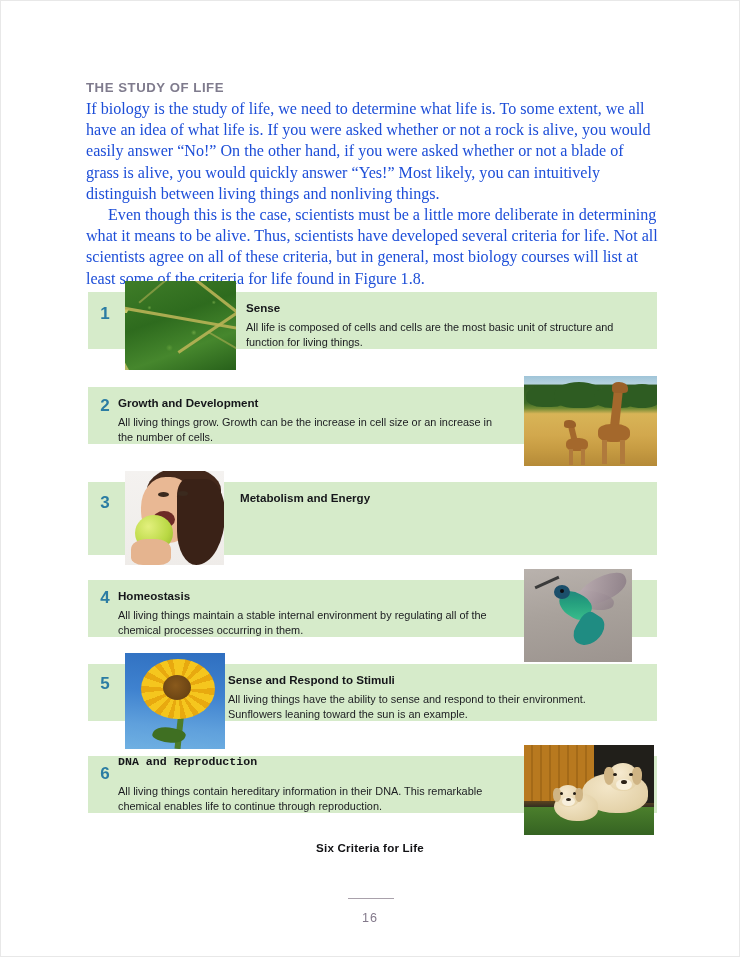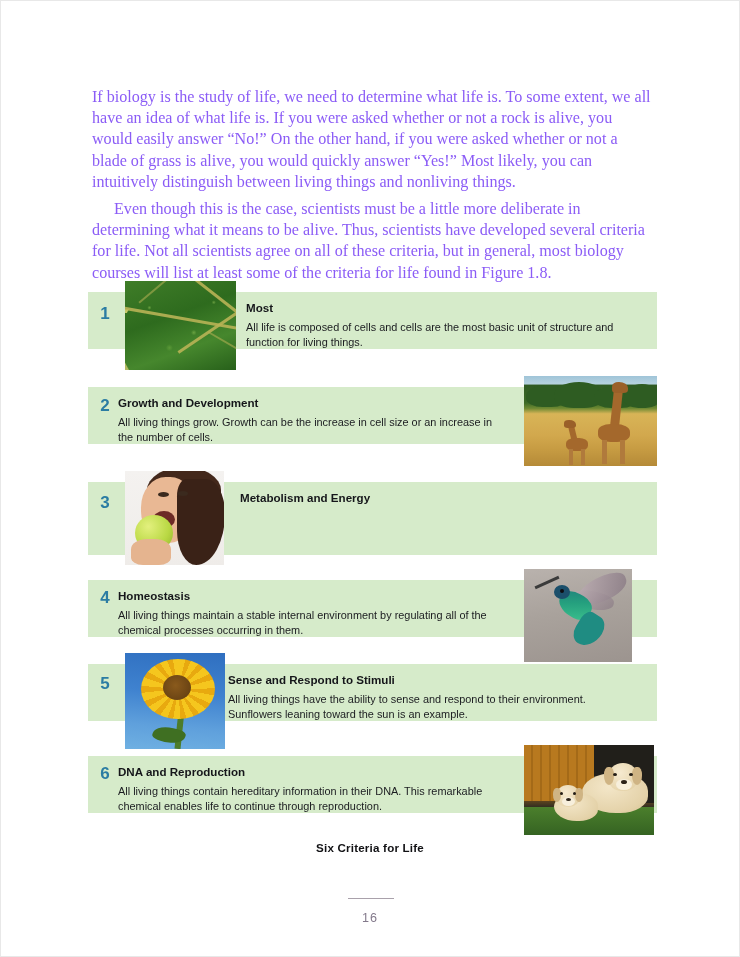--- a/index.html
+++ b/index.html
@@ -105,22 +105,22 @@
     font-size: 13.2px;
     font-weight: bold;
     letter-spacing: 0.55px;
     color: #7f7b8d;
     margin: 0 0 3px 0;
   }
   .body-para {
     font-family: "Liberation Serif", "DejaVu Serif", serif;
     font-size: 16.1px;
     line-height: 21.2px;
-    color: #8b5cf6;
-    margin: 6px;
+    color: #1d4ed8;
+    margin: 0;
     text-align: left;
   }
   .body-para.indent {
     text-indent: 22px;
     margin-top: 0px;
   }
 
   
   .criteria {
     position: absolute;
@@ -422,39 +422,40 @@
     color: #83798b;
   }
 </style>
 </head>
 <body>
 
 <div class="page">
 
 
   <div class="content">
+    <h2 class="section-heading">THE STUDY OF LIFE</h2>
     <p class="body-para">If biology is the study of life, we need to determine what life is. To some extent, we all have an idea of what life is. If you were asked whether or not a rock is alive, you would easily answer “No!” On the other hand, if you were asked whether or not a blade of grass is alive, you would quickly answer “Yes!” Most likely, you can intuitively distinguish between living things and nonliving things.</p>
     <p class="body-para indent">Even though this is the case, scientists must be a little more deliberate in determining what it means to be alive. Thus, scientists have developed several criteria for life. Not all scientists agree on all of these criteria, but in general, most biology courses will list at least some of the criteria for life found in Figure 1.8.</p>
   </div>
 
   <div class="criteria">
 
     <div class="crit-row" style="top:0px;height:90px;">
       <div class="crit-band" style="top:11px;height:57px;"></div>
       <div class="crit-num" style="top:23px;">1</div>
 
       <div class="photo ph-leaf" style="left:125px;top:0px;width:111px;height:89px;">
         <div class="leaf-vein" style="left:-10px;top:36px;width:135px;height:3px;transform:rotate(10deg);"></div>
         <div class="leaf-vein" style="left:42px;top:10px;width:90px;height:3px;transform:rotate(38deg);"></div>
         <div class="leaf-vein" style="left:46px;top:46px;width:86px;height:3px;transform:rotate(-34deg);"></div>
         <div class="leaf-vein" style="left:8px;top:4px;width:52px;height:2px;transform:rotate(-40deg);opacity:.55;"></div>
         <div class="leaf-vein" style="left:80px;top:62px;width:48px;height:2px;transform:rotate(30deg);opacity:.55;"></div>
       </div>
 
-      <div class="crit-title" style="left:246px;top:20px;">Most</div>
+      <div class="crit-title" style="left:246px;top:20px;">Sense</div>
       <div class="crit-desc" style="left:246px;top:39px;width:395px;">All life is composed of cells and cells are the most basic unit of structure and function for living things.</div>
     </div>
 
     <div class="crit-row" style="top:95px;height:95px;">
       <div class="crit-band" style="top:11px;height:57px;"></div>
       <div class="crit-num" style="top:20px;">2</div>
 
       <div class="crit-title" style="left:118px;top:20px;">Growth and Development</div>
       <div class="crit-desc" style="left:118px;top:39px;width:390px;">All living things grow. Growth can be the increase in cell size or an increase in the number of cells.</div>
 
@@ -524,21 +525,21 @@
       </div>
 
       <div class="crit-title" style="left:228px;top:20px;">Sense and Respond to Stimuli</div>
       <div class="crit-desc" style="left:228px;top:39px;width:398px;">All living things have the ability to sense and respond to their environment. Sunflowers leaning toward the sun is an example.</div>
     </div>
 
     <div class="crit-row" style="top:464px;height:96px;">
       <div class="crit-band" style="top:11px;height:57px;"></div>
       <div class="crit-num" style="top:19px;">6</div>
 
-      <div class="crit-title" style="left:118px;top:20px;">DNA and Reproduction</div>
+      <div class="crit-title" style="left:118px;top:10px;font-family:Liberation Mono, monospace;">DNA and Reproduction</div>
       <div class="crit-desc" style="left:118px;top:39px;width:390px;">All living things contain hereditary information in their DNA. This remarkable chemical enables life to continue through reproduction.</div>
 
       <div class="photo ph-dogs" style="left:524px;top:0px;width:130px;height:90px;">
         <div class="barn" style="left:0px;top:0px;width:70px;height:56px;"></div>
         <div style="position:absolute;left:70px;top:0px;width:60px;height:58px;background:#211f1a;"></div>
         <div class="grass" style="left:0px;top:62px;width:130px;height:28px;"></div>
         <div class="dog-body" style="left:58px;top:28px;width:66px;height:40px;"></div>
         <div class="dog-head" style="left:84px;top:18px;width:30px;height:28px;"></div>
         <div class="dog-ear" style="left:80px;top:22px;width:10px;height:18px;"></div>
         <div class="dog-ear" style="left:108px;top:22px;width:10px;height:18px;"></div>

